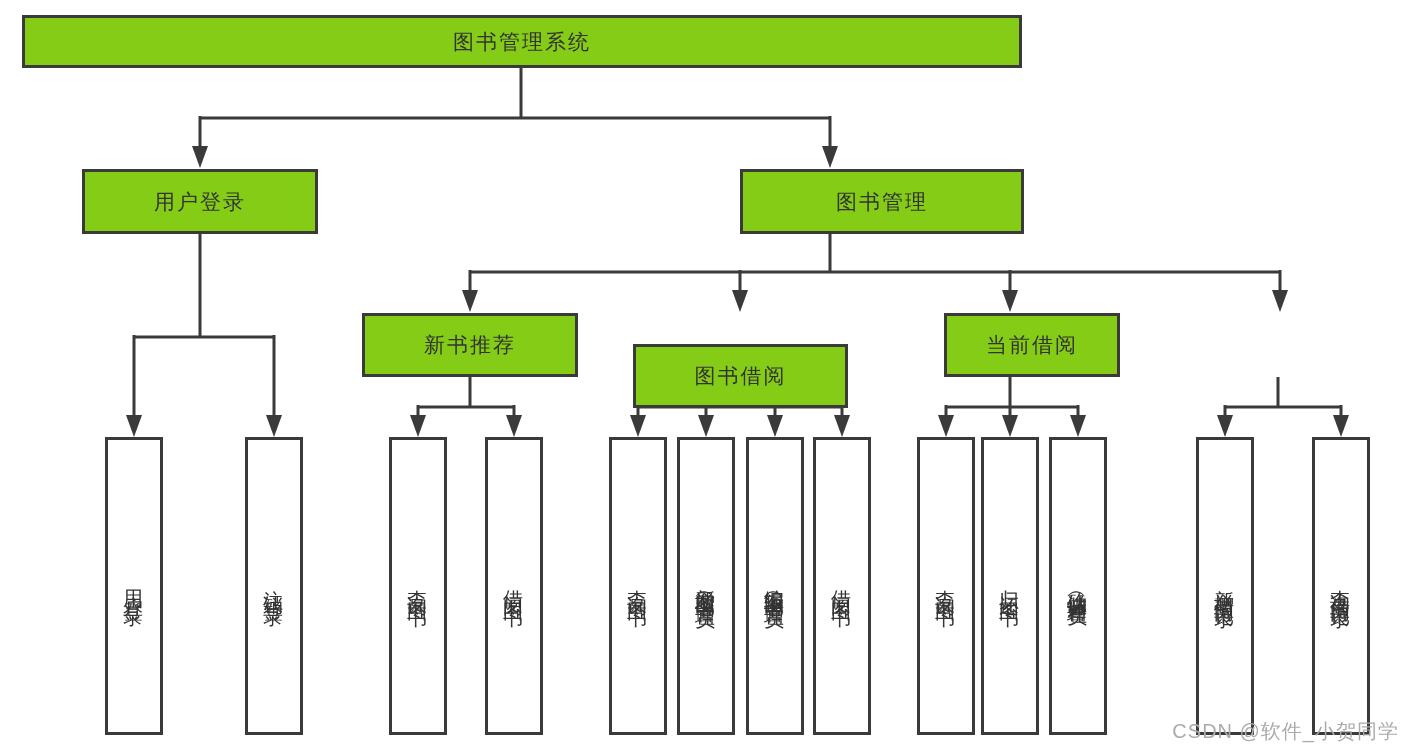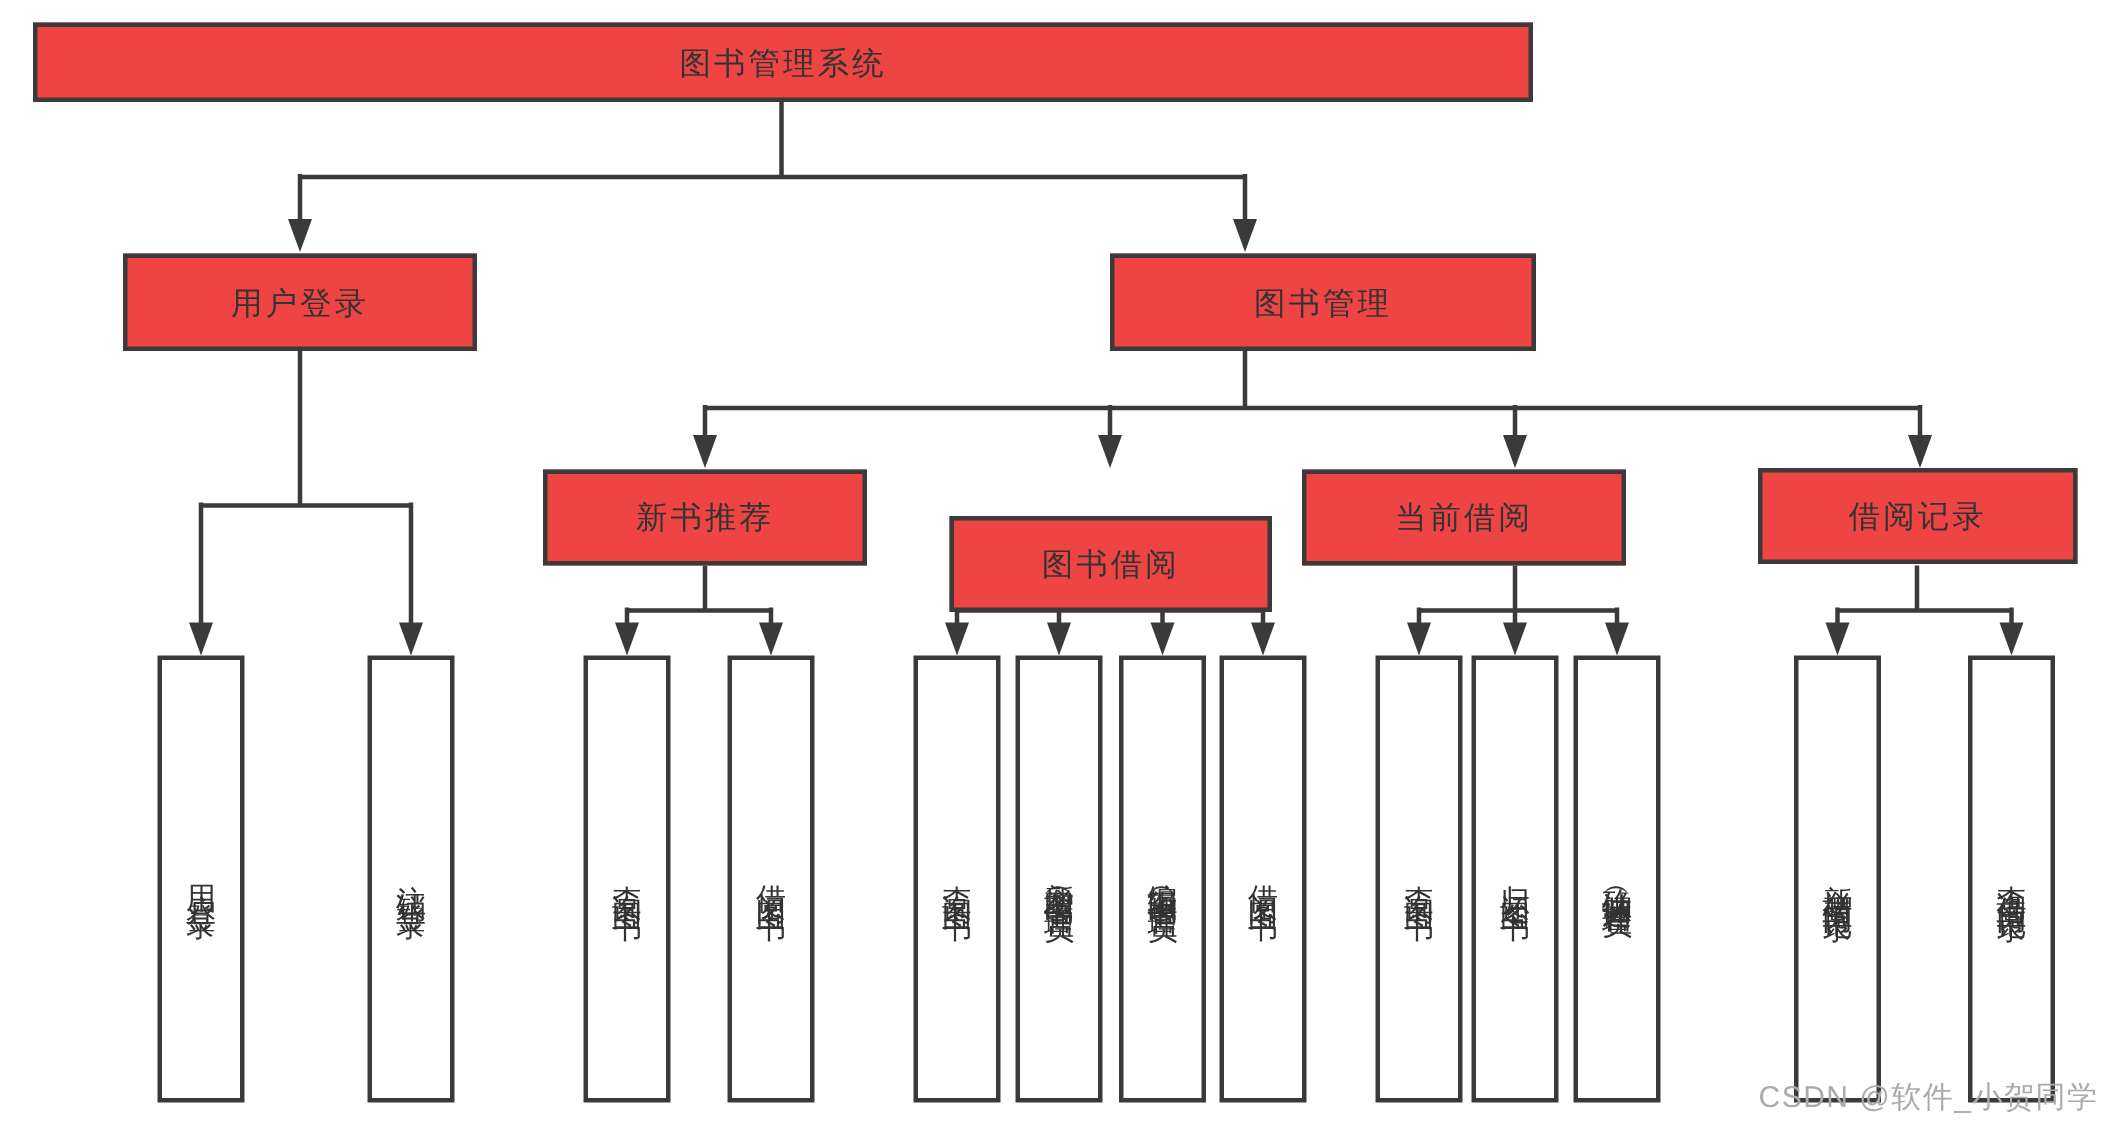--- a/index.html
+++ b/index.html
@@ -9,21 +9,21 @@
     height: 747px;
     background: #ffffff;
     font-family: "Liberation Sans", "DejaVu Sans", sans-serif;
     color: #333333;
     overflow: hidden;
   }
   .node {
     position: absolute;
     box-sizing: border-box;
     border: 3px solid #3a3a3a;
-    background: #ef4444;
+    background: #84cc16;
     display: flex;
     align-items: center;
     justify-content: center;
     letter-spacing: 2px;
     font-size: 21px;
     color: #333333;
   }
   .vnode {
     position: absolute;
     box-sizing: border-box;
@@ -106,22 +106,21 @@
     </g>
   </svg>
 
   <div class="node" style="left:22px; top:15px; width:1000px; height:53px;">图书管理系统</div>
 
   <div class="node" style="left:82px; top:169px; width:236px; height:65px;">用户登录</div>
   <div class="node" style="left:740px; top:169px; width:284px; height:65px;">图书管理</div>
 
   <div class="node" style="left:362px; top:313px; width:216px; height:64px;">新书推荐</div>
   <div class="node" style="left:633px; top:313px; width:215px; height:64px;margin-top:31px;">图书借阅</div>
-  <div class="node" style="left:868px; top:313px; width:216px; height:64px;">当前借阅</div>
-  <div class="node" style="left:1172px; top:312px; width:213px; height:64px;">借阅记录</div>
+  <div class="node" style="left:944px; top:313px; width:176px; height:64px;">当前借阅</div>
 
   <div class="vnode" style="left:105px;">用户登录</div>
   <div class="vnode" style="left:245px;">注销登录</div>
 
   <div class="vnode" style="left:389px;">查询图书</div>
   <div class="vnode" style="left:485px;">借阅图书</div>
 
   <div class="vnode" style="left:609px;">查询图书</div>
   <div class="vnode" style="left:677px; letter-spacing:3px;">新增图书（管理员）</div>
   <div class="vnode" style="left:746px; letter-spacing:3px;">编辑图书（管理员）</div>

